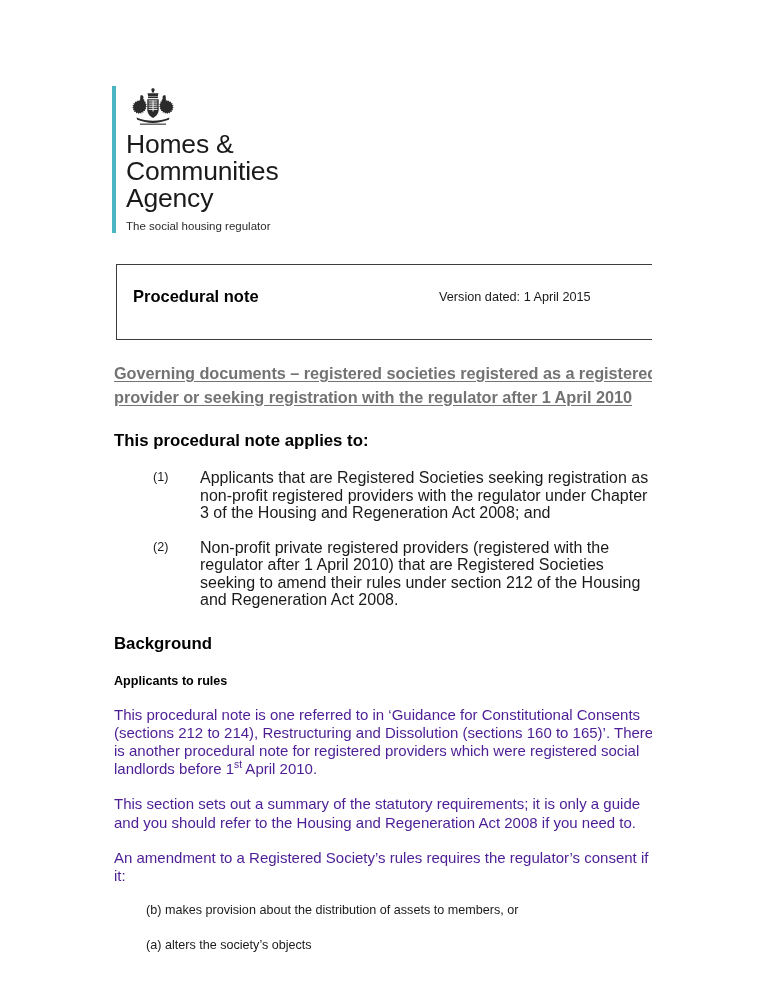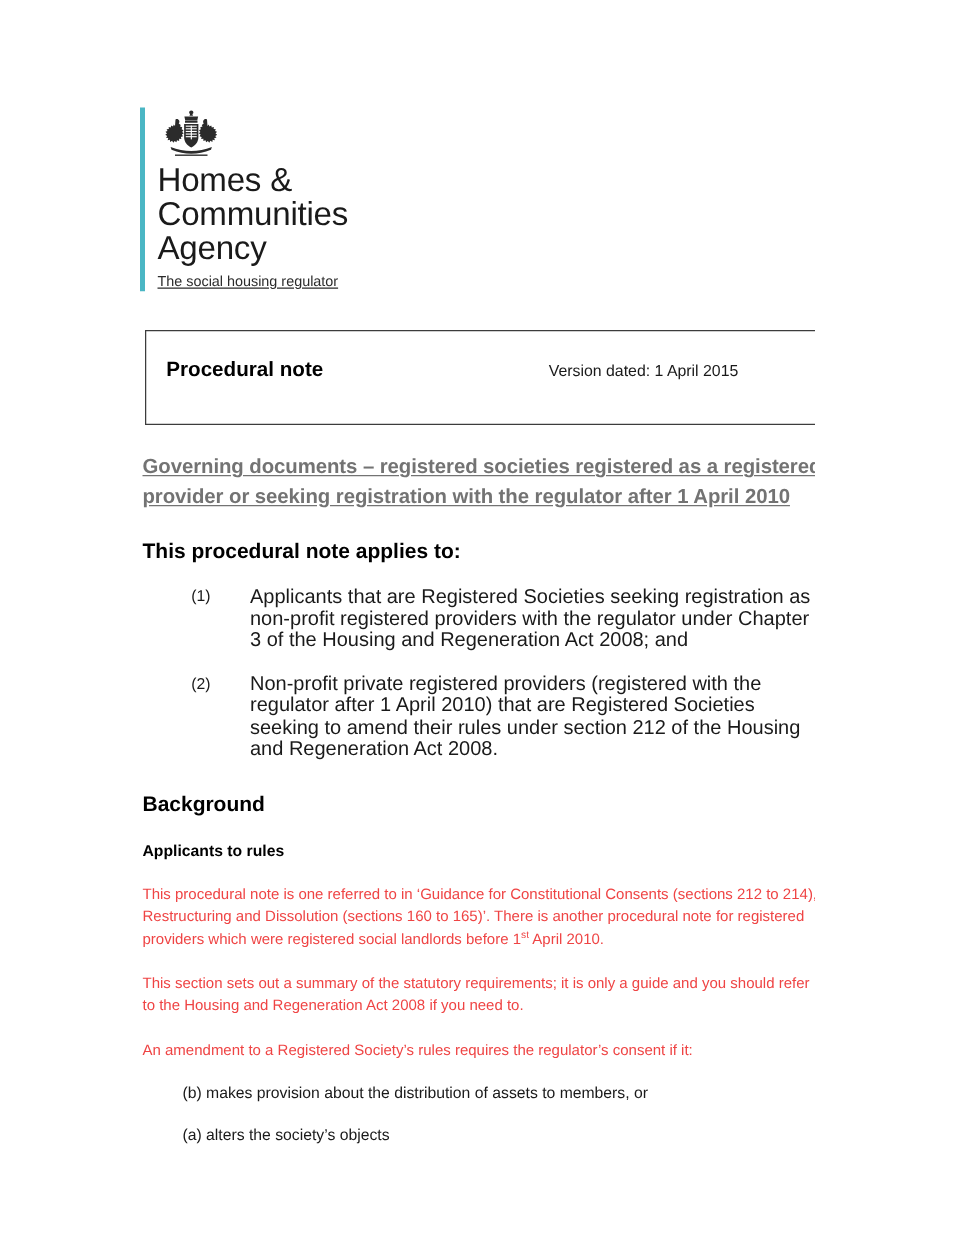--- a/index.html
+++ b/index.html
@@ -62,21 +62,20 @@
     color: #1a1a1a;
     white-space: pre-line;
   }
   .logo-tagline {
     margin-top: 7px;
     font-family: "Liberation Sans", sans-serif;
     font-size: 11.5px;
     line-height: 14px;
     font-weight: 400;
     color: #2b2b2b;
-    text-decoration: underline;
   }
 
   
   .title-box {
     position: absolute;
     left: 116px;
     top: 264px;
     width: 538px;
     height: 76px;
     border: 1px solid #3c3c3c;
@@ -168,23 +167,23 @@
   }
   .num-text {
     flex: 1 1 auto;
     font-size: 16px;
     line-height: 17.5px;
     color: #1a1a1a;
   }
 
   p.body-text {
     margin: 17px 0 0 0;
-    font-size: 12px;
+    font-size: 15px;
     line-height: 18.2px;
-    color: #ef4444;
+    color: #4c1d95;
   }
 
   p.lettered-item {
     margin: 17px 0 0 0;
     padding-left: 32px;
     font-size: 12.6px;
     line-height: 17.5px;
     color: #1a1a1a;
   }
 

